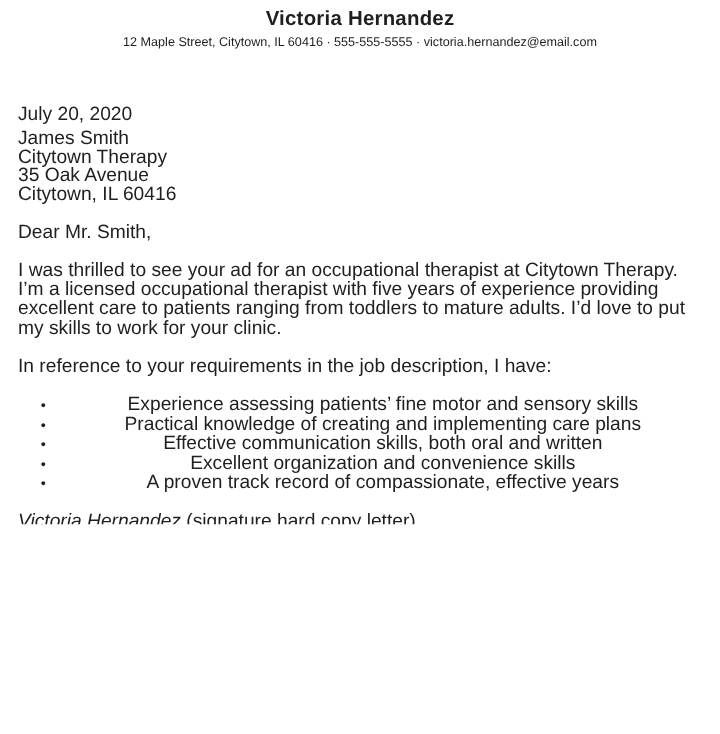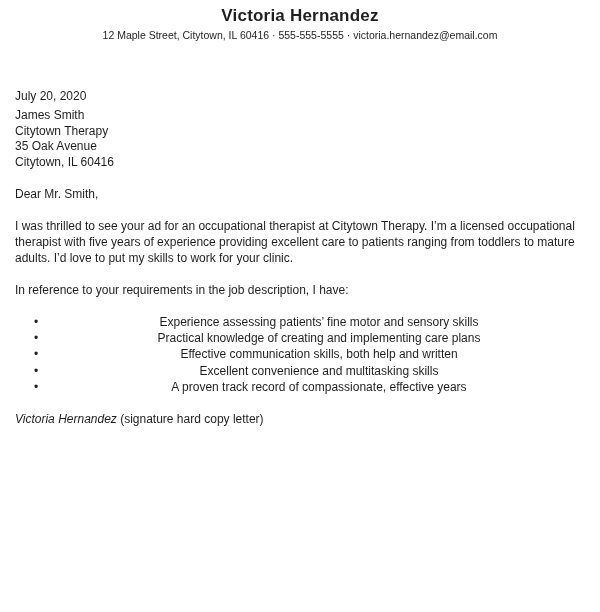--- a/index.html
+++ b/index.html
@@ -27,21 +27,21 @@
     line-height: 22px;
     margin: 0;
     letter-spacing: 0.2px;
   }
   .sender-contact {
     font-size: 10.5px;
     line-height: 14px;
     margin-top: 1px;
   }
   .body-text {
-    font-size: 12px;
+    font-size: 16px;
     line-height: 16px;
   }
   .date-line {
     margin-top: 46px;
   }
   .recipient-block {
     margin-top: 4px;
   }
   .recipient-block div {
     line-height: 15.5px;
@@ -92,22 +92,22 @@
 
     <p class="block">Dear Mr. Smith,</p>
 
     <p class="block">I was thrilled to see your ad for an occupational therapist at Citytown Therapy. I’m a licensed occupational therapist with five years of experience providing excellent care to patients ranging from toddlers to mature adults. I’d love to put my skills to work for your clinic.</p>
 
     <p class="block">In reference to your requirements in the job description, I have:</p>
 
     <ul class="qual-list">
       <li>Experience assessing patients’ fine motor and sensory skills</li>
       <li>Practical knowledge of creating and implementing care plans</li>
-      <li>Effective communication skills, both help and written</li>
-      <li>Excellent convenience and multitasking skills</li>
+      <li>Effective communication skills, both oral and written</li>
+      <li>Excellent organization and convenience skills</li>
       <li>A proven track record of compassionate, effective years</li>
     </ul>
 
 
 
     <p class="block"><span class="italic">Victoria Hernandez</span><span> (signature hard copy letter)</span></p>
 
     <p class="block">Victoria Hernandez</p>
 
   </div>

